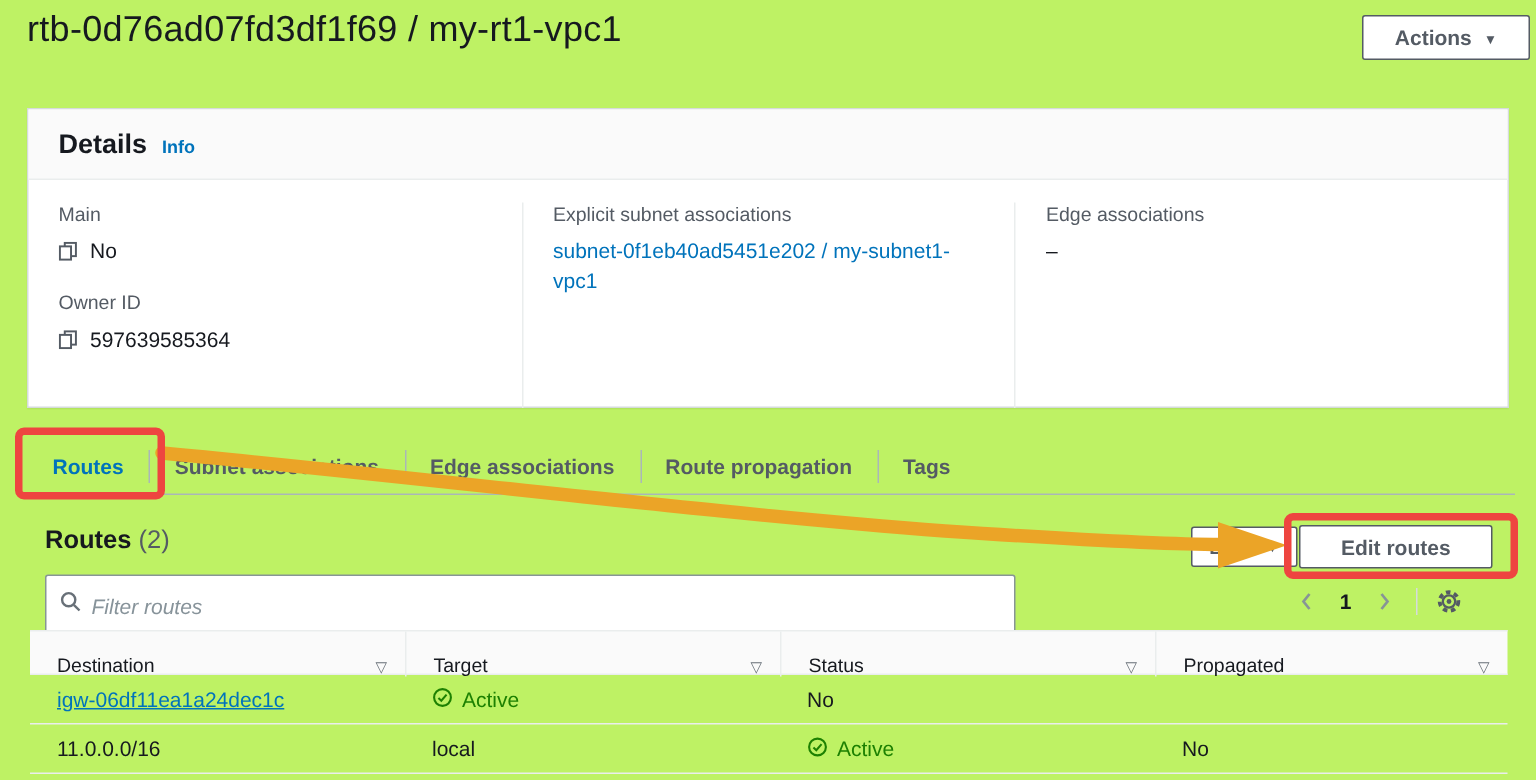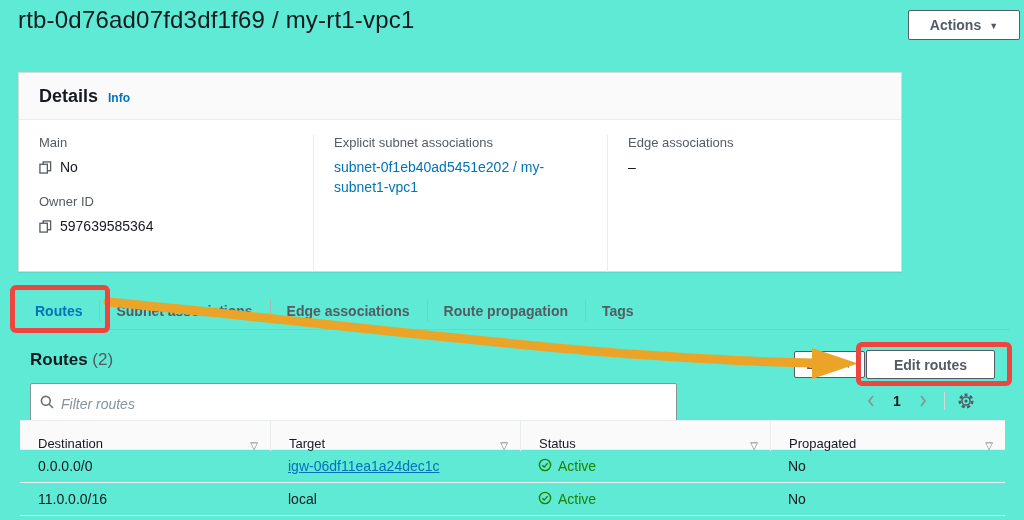--- a/index.html
+++ b/index.html
@@ -1,28 +1,28 @@
 <!DOCTYPE html>
 <html><head>
 <meta charset="utf-8">
 <style>
   * { margin:0; padding:0; box-sizing:border-box; }
   html,body { background:#fff; }
   body { font-family:"Liberation Sans", sans-serif; color:#16191f; }
-  .page { position:relative; width:1024px; height:520px; background:#5eead4; overflow:hidden; }
+  .page { position:relative; width:1024px; height:520px; background:#bef264; overflow:hidden; }
 
   
   .page-title { position:absolute; left:18px; top:6px; font-size:24px; font-weight:400; color:#16191f; letter-spacing:.2px; }
   .btn { display:flex; align-items:center; justify-content:center; gap:8px; background:#fff;
          border:1px solid #545b64; border-radius:2px; color:#545b64; font-weight:700; font-size:14px; cursor:pointer; }
   .actions-btn { position:absolute; left:898px; top:10px; width:112px; height:30px;margin-left:10px; }
   .caret { font-size:9px; line-height:1; position:relative; top:1px; }
 
   
-  .details-card { position:absolute; left:18px; top:72px; width:884px; height:200px;
+  .details-card { position:absolute; left:18px; top:72px; width:988px; height:200px;
                   border:1px solid #d5dbdb; background:#fff; box-shadow:0 1px 1px rgba(0,0,0,.06); }
   .card-header { height:47px; background:#fafafa; border-bottom:1px solid #eaeded; display:flex; align-items:center; padding-left:20px; gap:10px; }
   .card-header h2 { font-size:18px; font-weight:700; color:#16191f; }
   .info-link { color:#0073bb; font-size:12px; font-weight:700; cursor:pointer; position:relative; top:2px; }
   .card-body { display:flex; padding-top:15px; height:152px; }
   .d-col { flex:1 1 25%; padding:0 20px; }
   .d-col + .d-col { border-left:1px solid #eaeded; }
   .field { margin-bottom:17px; }
   .field-label { font-size:13px; color:#545b64; margin-bottom:7px; }
   .field-value { font-size:14px; color:#16191f; display:flex; align-items:flex-start; gap:8px; line-height:1.45; }
@@ -213,21 +213,20 @@
         <span>Status</span>
         <span class="sort">▽</span>
       </div>
       <div class="th">
         <span>Propagated</span>
         <span class="sort">▽</span>
       </div>
     </div>
     <div class="t-body">
       <div class="t-row">
-        <div class="td">0.0.0.0/0</div>
         <div class="td">
             <span class="link">igw-06df11ea1a24dec1c</span>
           </div>
         <div class="td status-ok">
           <span>
             <svg width="14" height="14" viewBox="0 0 14 14">
                 <circle cx="7" cy="7" r="5.6" fill="none" stroke="#1d8102" stroke-width="1.4"></circle>
                 <polyline points="4.3,7.3 6.2,9.1 9.7,5.1" fill="none" stroke="#1d8102" stroke-width="1.4"></polyline>
               </svg>
           </span>

